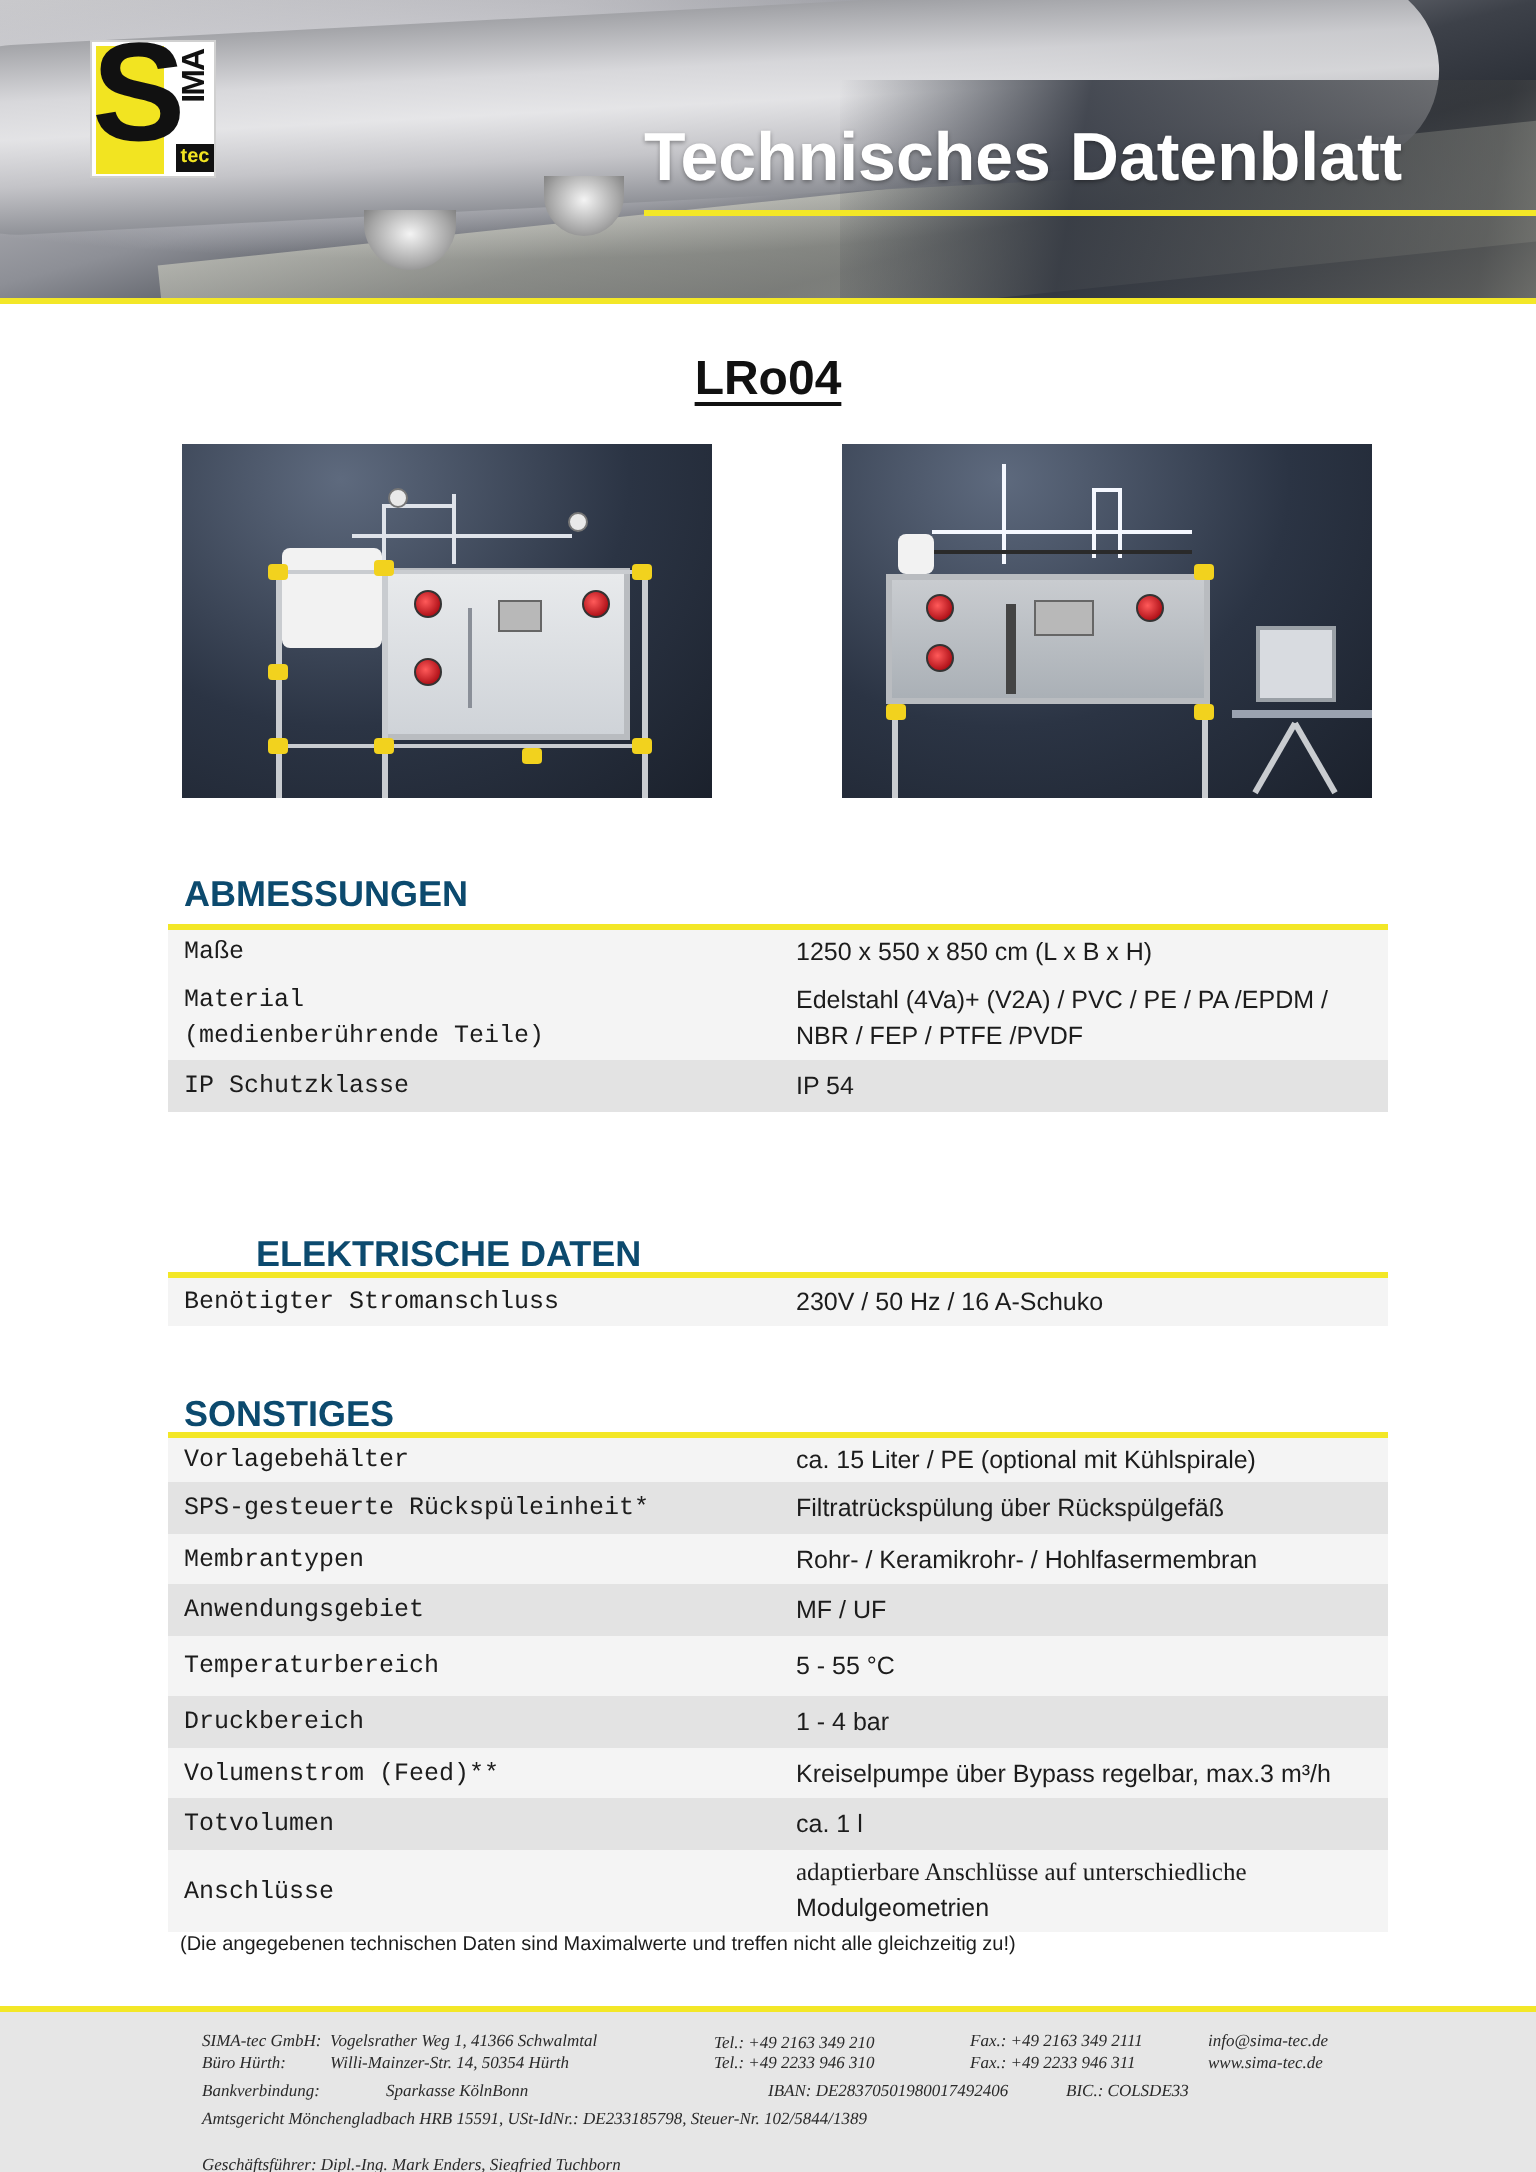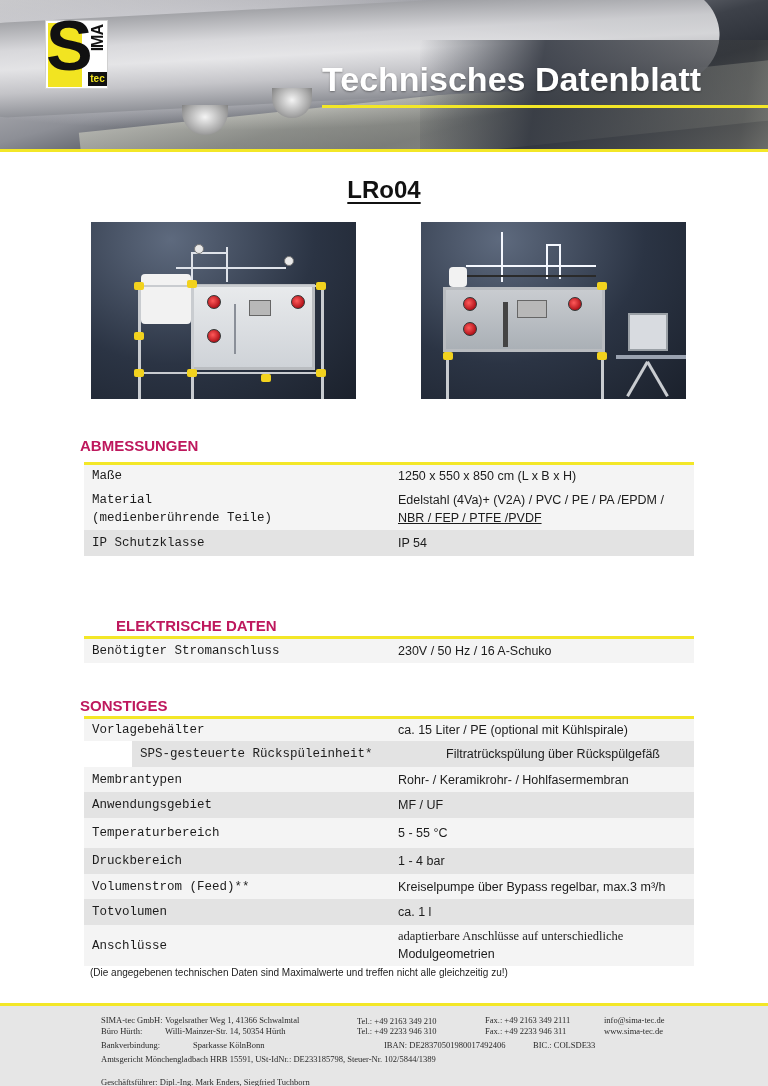--- a/index.html
+++ b/index.html
@@ -80,34 +80,34 @@
   .photo .knob { position: absolute; width: 14px; height: 14px; border-radius: 50%; background: radial-gradient(circle at 40% 40%, #ff5a5a 0%, #b3141b 70%, #6a0a0e 100%); border: 1px solid #333; }
   .photo .leg { position: absolute; width: 3px; background: #c9ccd0; }
   .photo .joint { position: absolute; width: 10px; height: 8px; background: #f2d21e; border-radius: 2px; }
   .photo .pipe { position: absolute; height: 2px; background: #dfe3ea; }
   .photo .vpipe { position: absolute; width: 2px; background: #dfe3ea; }
   .photo .gauge { position: absolute; width: 10px; height: 10px; border-radius: 50%; background: #e9e9e9; border: 1px solid #777; }
   .photo .module { position: absolute; background: #b8b8b8; border: 1px solid #666; }
   .photo .screen { position: absolute; background: #d8dbe0; border: 2px solid #9aa0a6; }
 
   
-  .section-title { position: absolute; left: 80px; font-size: 15px; font-weight: bold; color: #be185d; }
+  .section-title { position: absolute; left: 92px; font-size: 18px; font-weight: bold; color: #0c4a6e; }
   .yellow-rule { position: absolute; left: 84px; width: 610px; height: 3px; background: #f3e727; }
   .table { position: absolute; left: 84px; width: 610px; }
   .row { position: relative; display: flex; align-items: center; font-size: 12.5px; color: #1c1c1c; line-height: 18px; }
   .row.odd { background: #f4f4f4; }
   .row.even { background: #e3e3e3; }
   .row .k { position: absolute; left: 8px; font-family: Liberation Mono, monospace; }
   .row .v { position: absolute; left: 314px; width: 296px; }
   .note { position: absolute; left: 90px; top: 967px; font-size: 10px; color: #1c1c1c; }
 
   
   .footer-line { position: absolute; left: 0; top: 1003px; width: 768px; height: 3px; background: #f3e727; }
   .footer { position: absolute; left: 0; top: 1006px; width: 768px; height: 80px; background: #e6e6e6; }
-  .ft { position: absolute; font-family: "Liberation Serif", serif; font-size: 8.5px; color: #2a2a2a; white-space: nowrap; }
+  .ft { position: absolute; font-family: "Liberation Serif", serif; font-size: 8.5px; color: #2a2a2a; white-space: nowrap; font-style: italic; }
 </style>
 </head>
 <body>
 
 <div class="banner">
   <div class="sheet"></div>
   <div class="tube"></div>
   <div class="right-dark"></div>
   <div class="drop" style="left:182px; top:105px;"></div>
   <div class="drop" style="left:272px; top:88px; width:40px;"></div>
@@ -189,21 +189,21 @@
     <span class="k">Maße</span>
     <span class="v">1250 x 550 x 850 cm (L x B x H)</span>
   </div>
   <div class="row odd" style="height:43px;">
     <span class="k" style="top:4px;">
       <span style="display:block;">Material</span>
       <span style="display:block;">(medienberührende Teile)</span>
     </span>
     <span class="v" style="top:4px;">
       <span style="display:block;">Edelstahl (4Va)+ (V2A) / PVC / PE / PA  /EPDM /</span>
-      <span style="display:block;text-decoration:underline;">NBR / FEP / PTFE /PVDF</span>
+      <span style="display:block;">NBR / FEP / PTFE /PVDF</span>
     </span>
   </div>
   <div class="row even" style="height:26px;">
     <span class="k">IP Schutzklasse</span>
     <span class="v">IP 54</span>
   </div>
 </div>
 
 <div class="section-title" style="top:617px;margin-left:36px;">ELEKTRISCHE DATEN</div>
 <div class="yellow-rule" style="top:636px;"></div>
@@ -214,21 +214,21 @@
   </div>
 </div>
 
 <div class="section-title" style="top:697px;">SONSTIGES</div>
 <div class="yellow-rule" style="top:716px;"></div>
 <div class="table" style="top:719px;">
   <div class="row odd" style="height:22px;">
     <span class="k">Vorlagebehälter</span>
     <span class="v">ca. 15 Liter / PE (optional mit Kühlspirale)</span>
   </div>
-  <div class="row even" style="height:26px;margin-left:48px;">
+  <div class="row even" style="height:26px;">
     <span class="k">SPS-gesteuerte Rückspüleinheit*</span>
     <span class="v">Filtratrückspülung über Rückspülgefäß</span>
   </div>
   <div class="row odd" style="height:25px;">
     <span class="k">Membrantypen</span>
     <span class="v">Rohr- / Keramikrohr- / Hohlfasermembran</span>
   </div>
   <div class="row even" style="height:26px;">
     <span class="k">Anwendungsgebiet</span>
     <span class="v">MF / UF</span>

